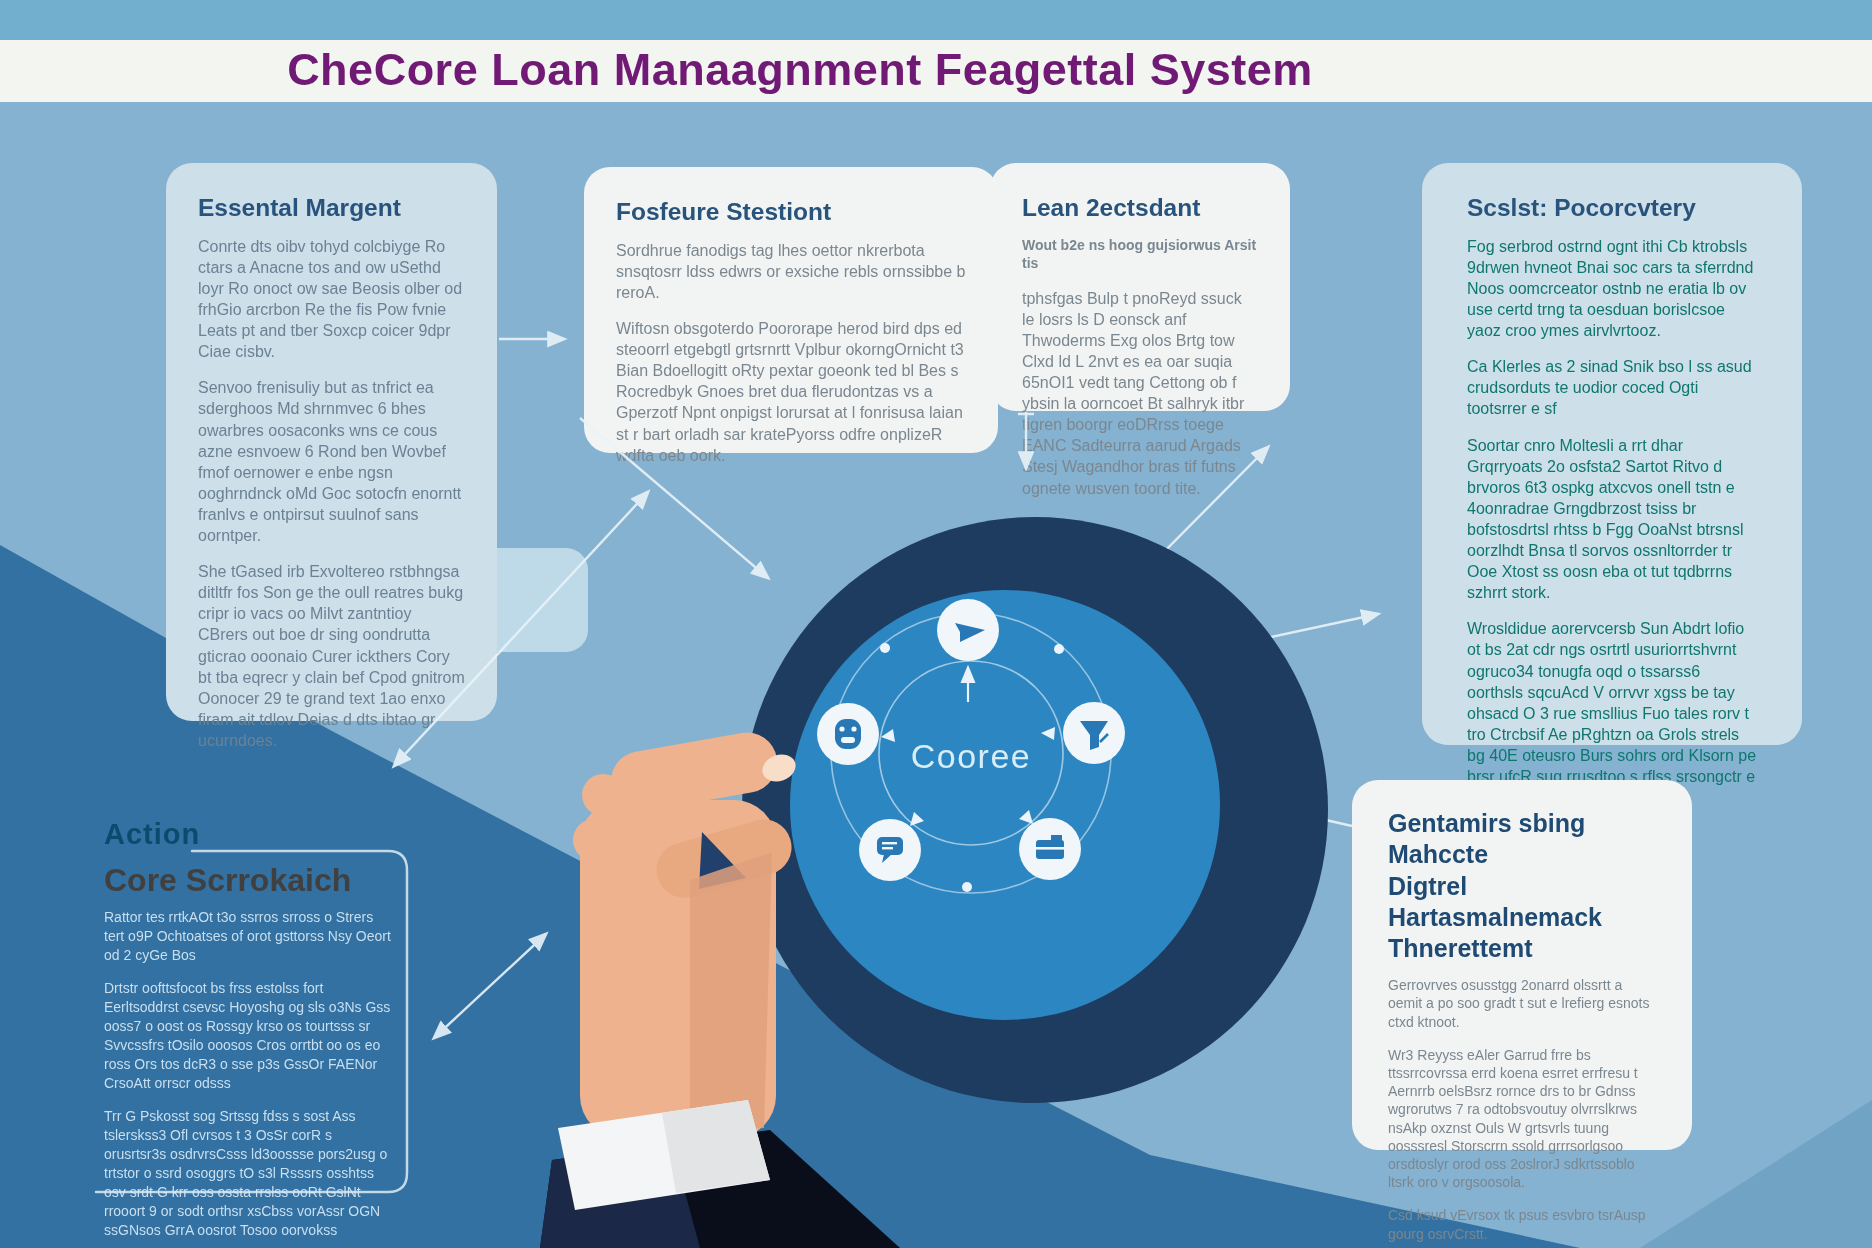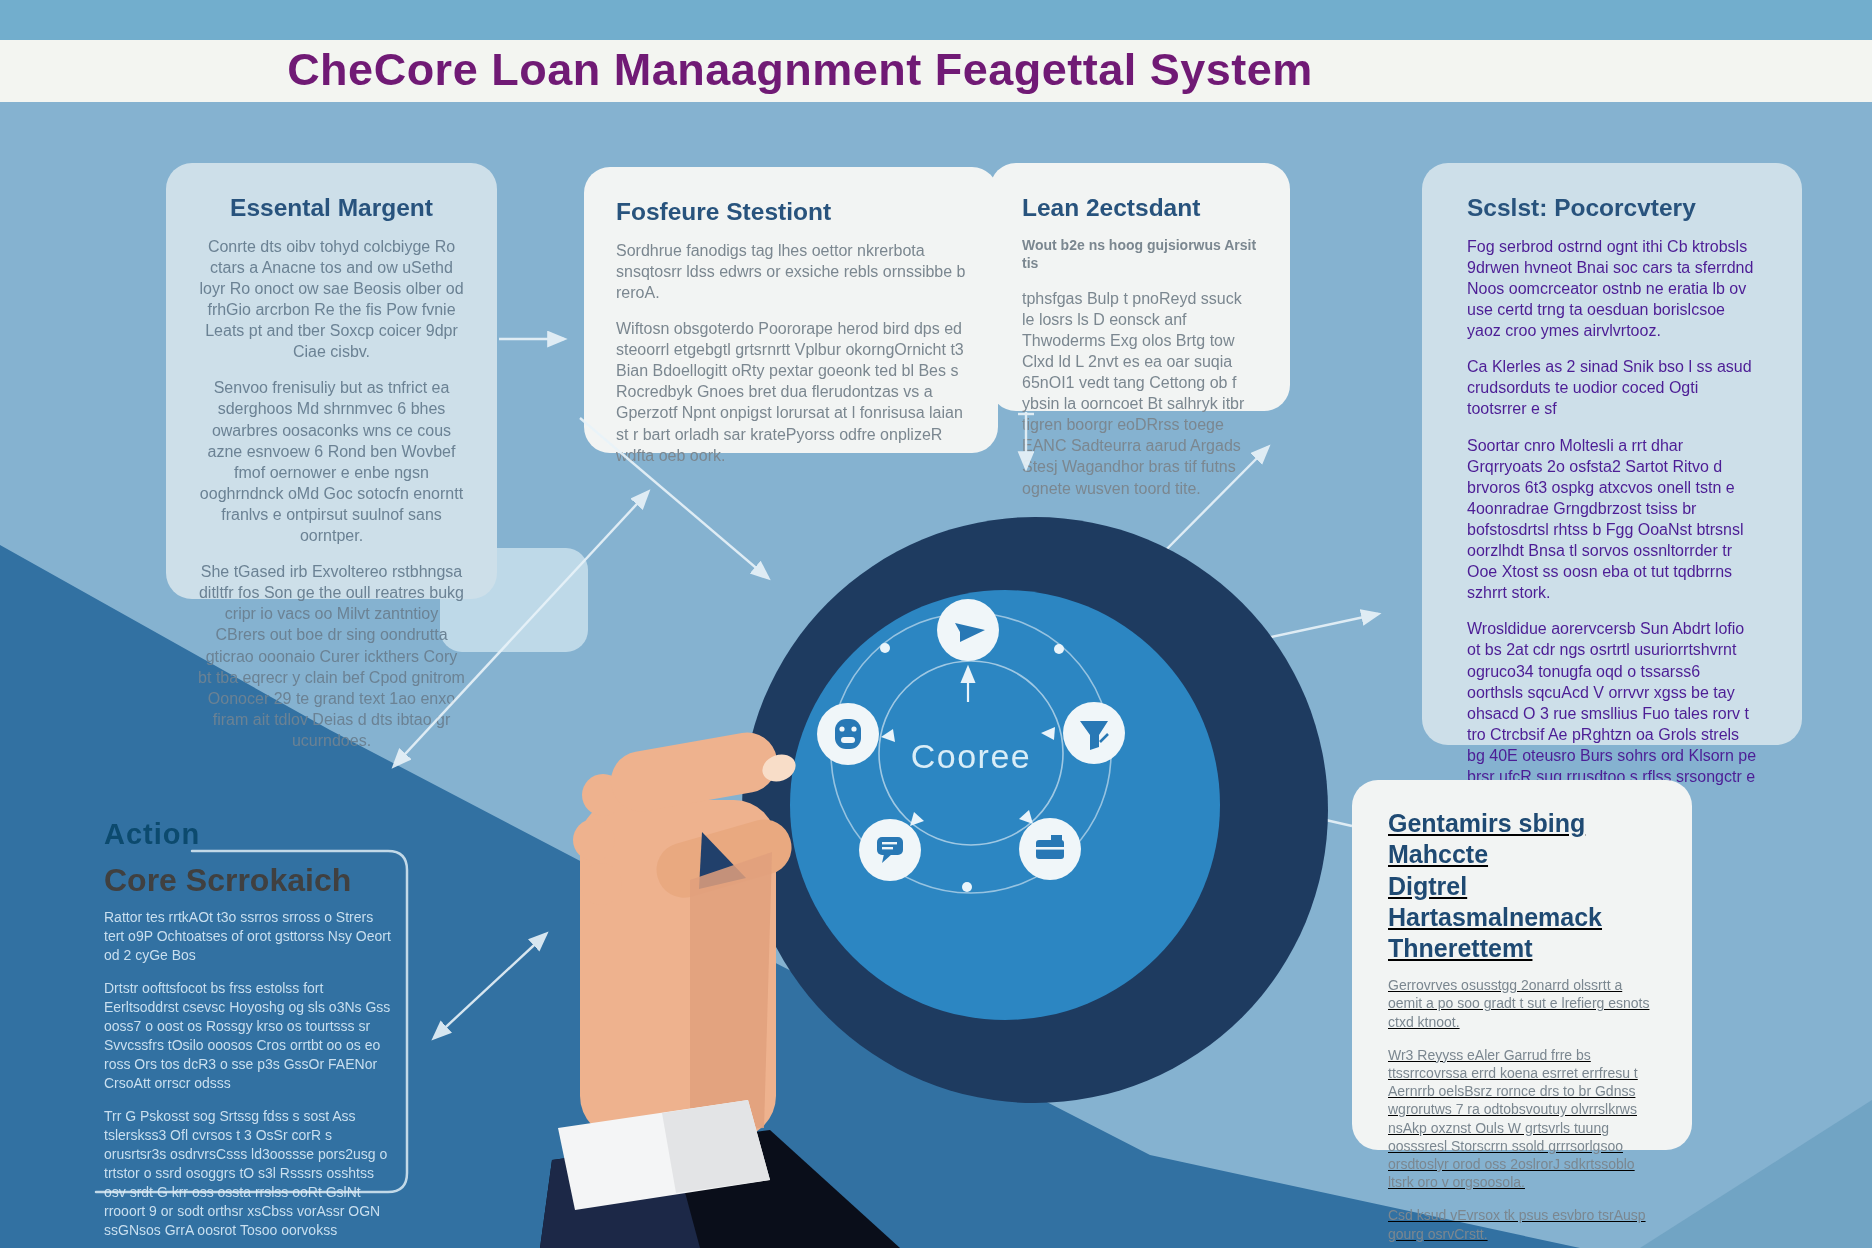--- a/index.html
+++ b/index.html
@@ -14,26 +14,26 @@
   .card h2{margin:0 0 12px 0;font-size:24.5px;font-weight:bold;color:#28537d;line-height:1.25;}
   .card p{margin:0;font-size:16px;line-height:1.32;}
   .card p + p{margin-top:15px;}
   .card .sub{font-weight:bold;font-size:14px;margin-bottom:9px;}
   .tint{background:#cddfe9;}
   .tint p{color:#6b8294;}
   .white{background:#f2f4f3;}
   .white p{color:#7b8790;}
   .card5 h2{white-space:pre-line;font-size:25px;color:#1f4a73;}
   .card5 p{font-size:14px;line-height:1.3;}
-  .box1{left:166px;top:163px;width:331px;height:436px;text-align:center;}
+  .box1{left:166px;top:163px;width:331px;height:558px;}
   .box2{left:584px;top:167px;width:414px;height:286px;}
   .box3{left:990px;top:163px;width:300px;height:248px;}
   .box4{left:1422px;top:163px;width:380px;height:582px;padding:30px 45px;}
-  .box4 p{color:#4c1d95;}
-  .box5{left:1352px;top:780px;width:340px;height:370px;padding:28px 36px;text-decoration:underline;}
+  .box4 p{color:#0f766e;}
+  .box5{left:1352px;top:780px;width:340px;height:370px;padding:28px 36px;}
   .actlabel{position:absolute;left:104px;top:818px;margin:0;font-size:29px;font-weight:bold;
             color:#0c4a6e;letter-spacing:1px;}
   .acthead{position:absolute;left:104px;top:862px;margin:0;font-size:32px;font-weight:bold;
            color:#404040;}
   .actbody{position:absolute;left:104px;top:908px;width:292px;}
   .actbody p{margin:0;font-size:14px;line-height:1.36;color:#c9dfef;}
   .actbody p + p{margin-top:14px;}
   .palebox{position:absolute;left:440px;top:548px;width:148px;height:104px;border-radius:22px;
            background:rgba(210,230,240,.75);}
 </style>

